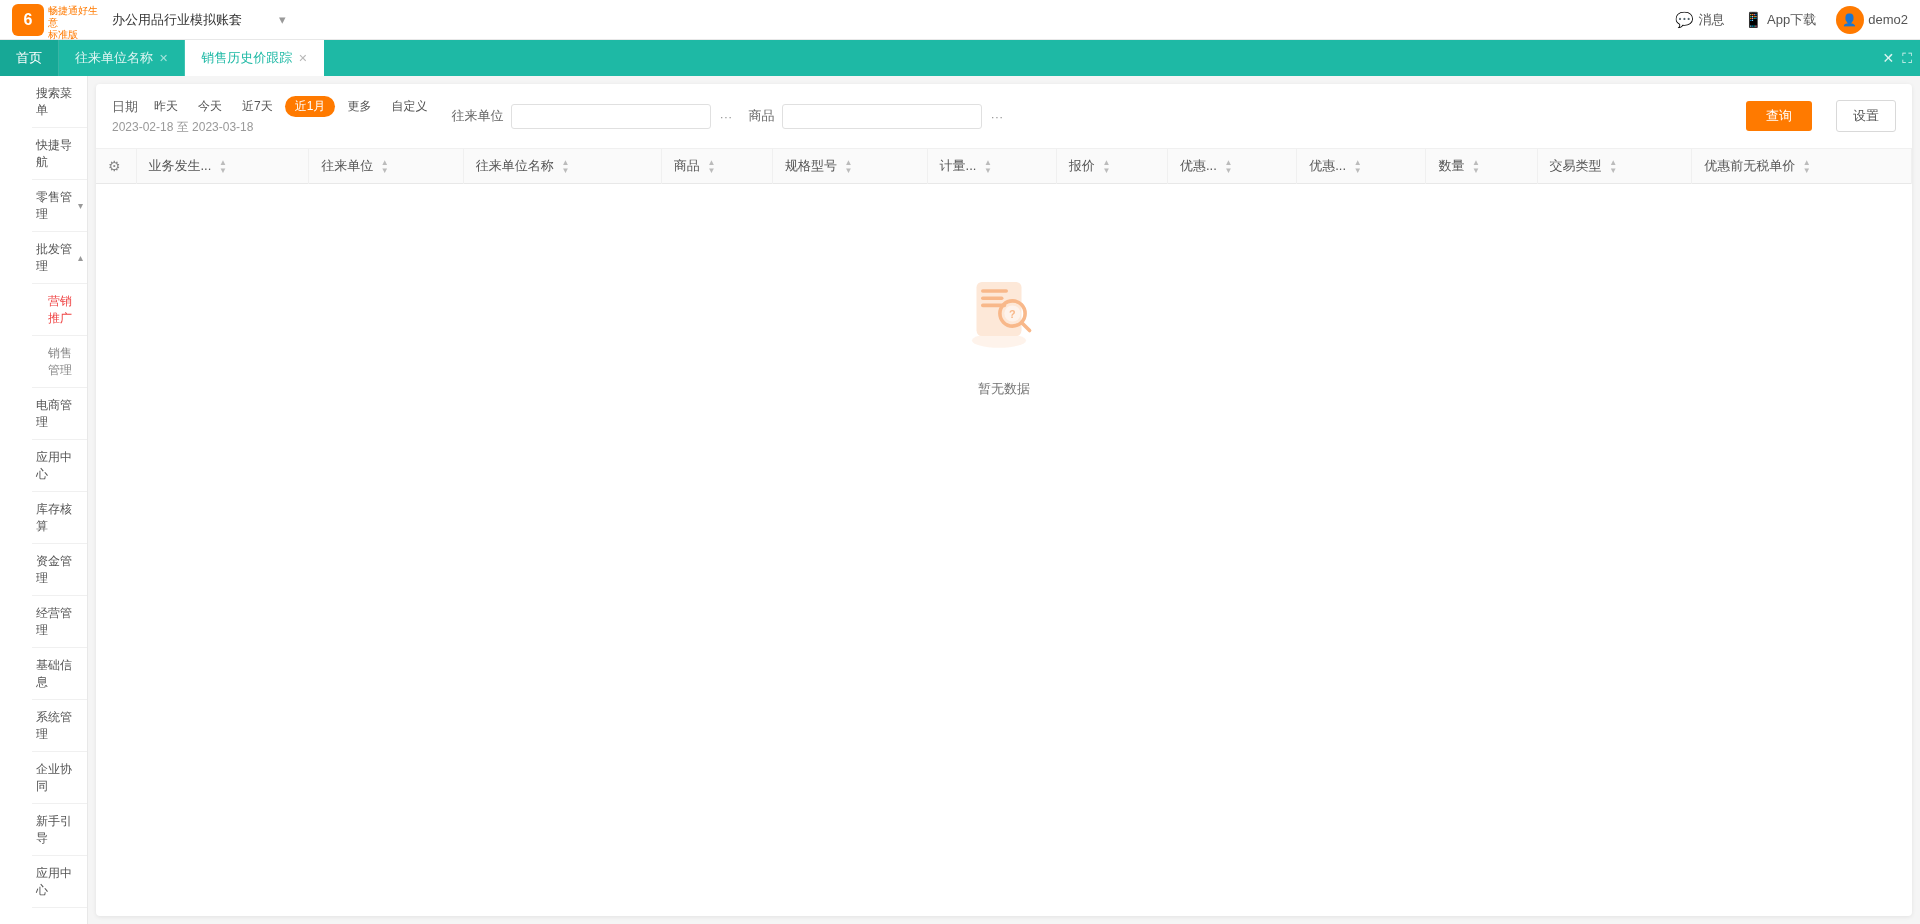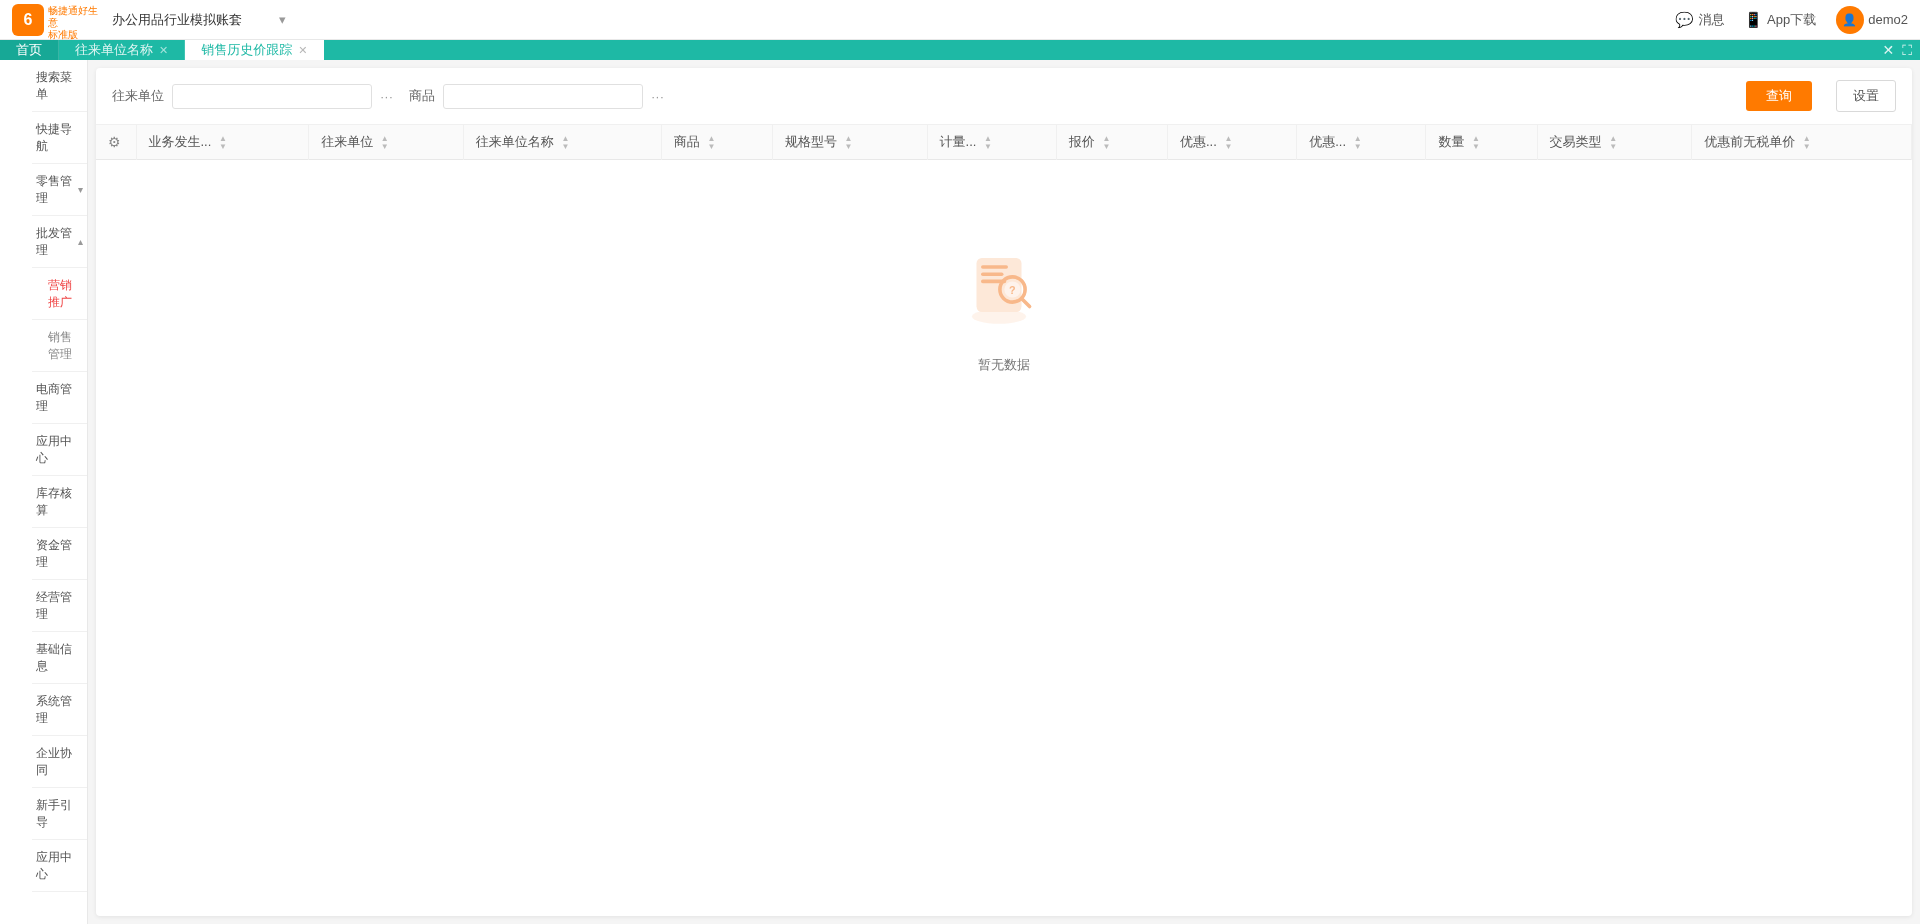--- a/index.html
+++ b/index.html
@@ -76,21 +76,21 @@
       background: #ff7a00;
       display: flex;
       align-items: center;
       justify-content: center;
       color: white;
       font-size: 12px;
     }
 
     
     .tabbar {
-      height: 20px;
+      height: 36px;
       background: #1eb9a5;
       display: flex;
       align-items: stretch;
     }
     .tab {
       display: flex;
       align-items: center;
       padding: 0 16px;
       cursor: pointer;
       font-size: 13px;
@@ -482,20 +482,34 @@
       
     </div>
 
   </div>
 
   <div class="content-area">
     <div class="page-content">
 
 
       <div class="filter-bar">
+        <div class="filter-date-section">
+          <div class="filter-group">
+            <span class="filter-label">日期</span>
+            <div class="date-shortcuts">
+              <button class="date-btn">昨天</button>
+              <button class="date-btn">今天</button>
+              <button class="date-btn">近7天</button>
+              <button class="date-btn active">近1月</button>
+              <button class="date-btn">更多</button>
+              <button class="date-btn">自定义</button>
+            </div>
+          </div>
+          <div class="date-range">2023-02-18 至 2023-03-18</div>
+        </div>
 
         <div class="filter-group">
           <span class="filter-label">往来单位</span>
           <input class="filter-input" type="text" style="">
           <span class="filter-dots">···</span>
         </div>
 
         <div class="filter-group">
           <span class="filter-label">商品</span>
           <input class="filter-input" type="text" style="">

